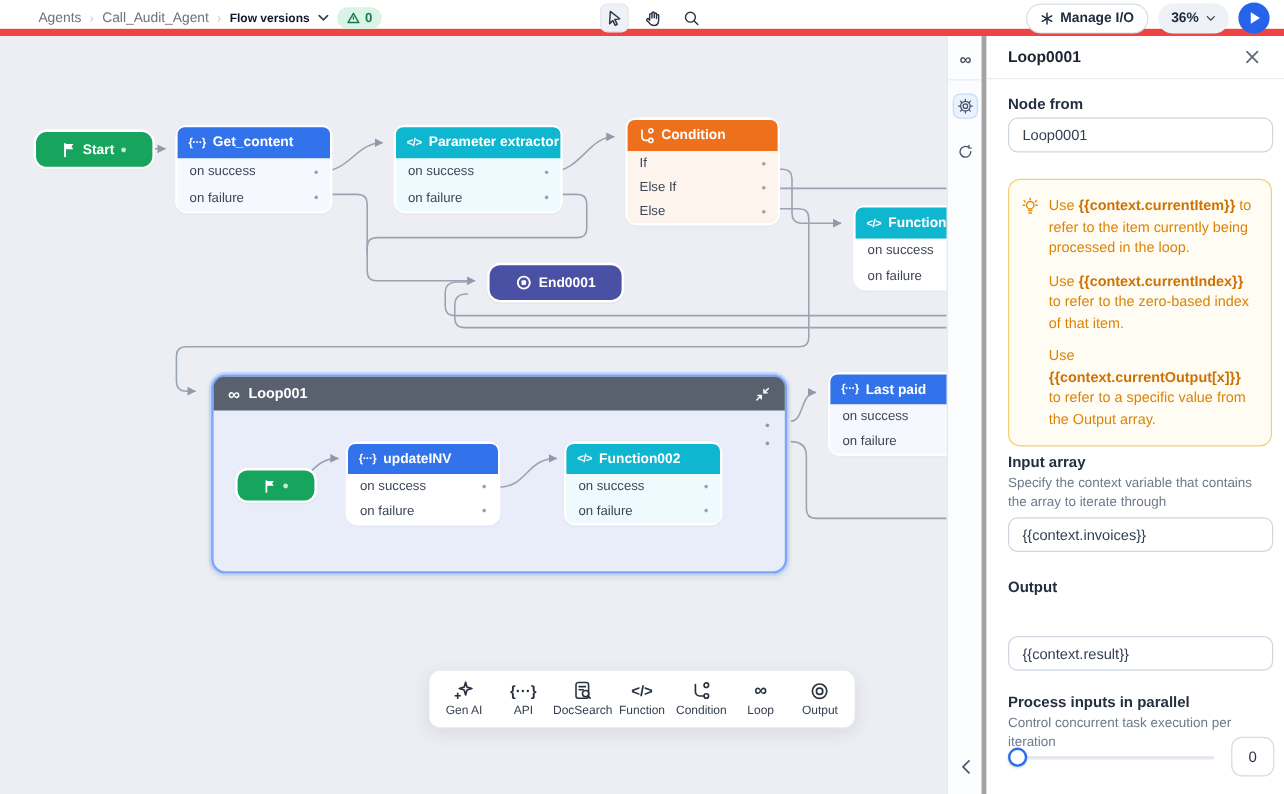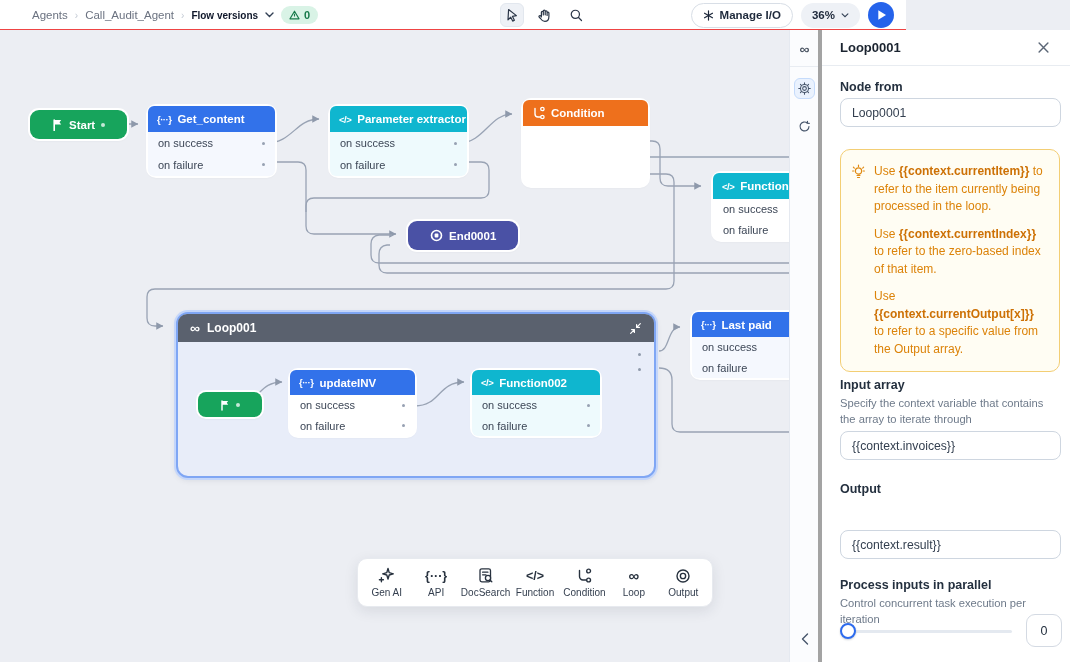--- a/index.html
+++ b/index.html
@@ -1,22 +1,22 @@
 <!DOCTYPE html>
 <html><head>
 <meta charset="utf-8">
 <style>
   * { margin:0; padding:0; box-sizing:border-box; }
   html,body { width:1070px; height:662px; }
   body { font-family:"Liberation Sans", sans-serif; background:#eceef3; overflow:hidden; }
   #app { position:relative; width:1070px; height:662px; background:#eceef3; }
 
   
-  .topbar { position:absolute; left:0; top:0; width:906px; height:30px; background:#ffffff;
-            border-bottom:1px solid #ef4444; z-index:40; display:flex; align-items:center;text-align:right; }
+  .topbar { position:absolute; left:0; top:0; width:1070px; height:30px; background:#ffffff;
+            border-bottom:6px solid #ef4444; z-index:40; display:flex; align-items:center;text-align:right; }
   .crumbs { position:absolute; left:16px; top:0; height:30px; display:flex; align-items:center; gap:7px; }
   .crumb { font-size:11.5px; color:#6b7280; cursor:default; }
   .crumb.current { color:#0f172a; font-weight:700; font-size:10px; }
   .crumb-sep { color:#c3cad4; font-size:10px; }
   .wbadge { display:flex; align-items:center; gap:4px; background:#d9f3e6; border-radius:9px;
             height:18px; padding:0 8px; color:#187a4b; font-size:11px; font-weight:600; }
   .tool-icons { position:absolute; left:500px; top:3px; display:flex; gap:8px; align-items:center; }
   .tbtn { width:24px; height:24px; display:flex; align-items:center; justify-content:center; border-radius:6px; }
   .tbtn.sel { background:#eef1f6; border:1px solid #e2e7ee; }
   .topbar-right { position:absolute; right:12px; top:2px; display:flex; gap:8px; align-items:center; }
@@ -183,20 +183,34 @@
 
     <div class="node" style="left:523px; top:100px; width:125px; height:86px;">
       <div class="nhead orange">
         <svg width="13" height="14" viewBox="0 0 13 14">
           <path d="M3,2.5 v5.5 a3,3 0 0 0 3,3 h2.5" fill="none" stroke="#fff" stroke-width="1.4" stroke-linecap="round"></path>
           <circle cx="10.4" cy="11" r="1.7" fill="none" stroke="#fff" stroke-width="1.3"></circle>
           <circle cx="10.4" cy="3" r="1.7" fill="none" stroke="#fff" stroke-width="1.3"></circle>
         </svg>
         <span>Condition</span>
       </div>
+      <div class="nbody t-orange" style="height:60px;">
+        <div class="nrow">
+            <span>If</span>
+            <i class="dot"></i>
+          </div>
+        <div class="nrow">
+            <span>Else If</span>
+            <i class="dot"></i>
+          </div>
+        <div class="nrow">
+            <span>Else</span>
+            <i class="dot"></i>
+          </div>
+      </div>
     </div>
 
     <div class="node" style="left:713px; top:173px; width:127px; height:67px;">
       <div class="nhead teal">
         <span class="nicon">&lt;/&gt;</span>
         <span>Function001</span>
       </div>
       <div class="nbody t-white" style="height:41px;">
         <div class="nrow">
             <span>on success</span>

